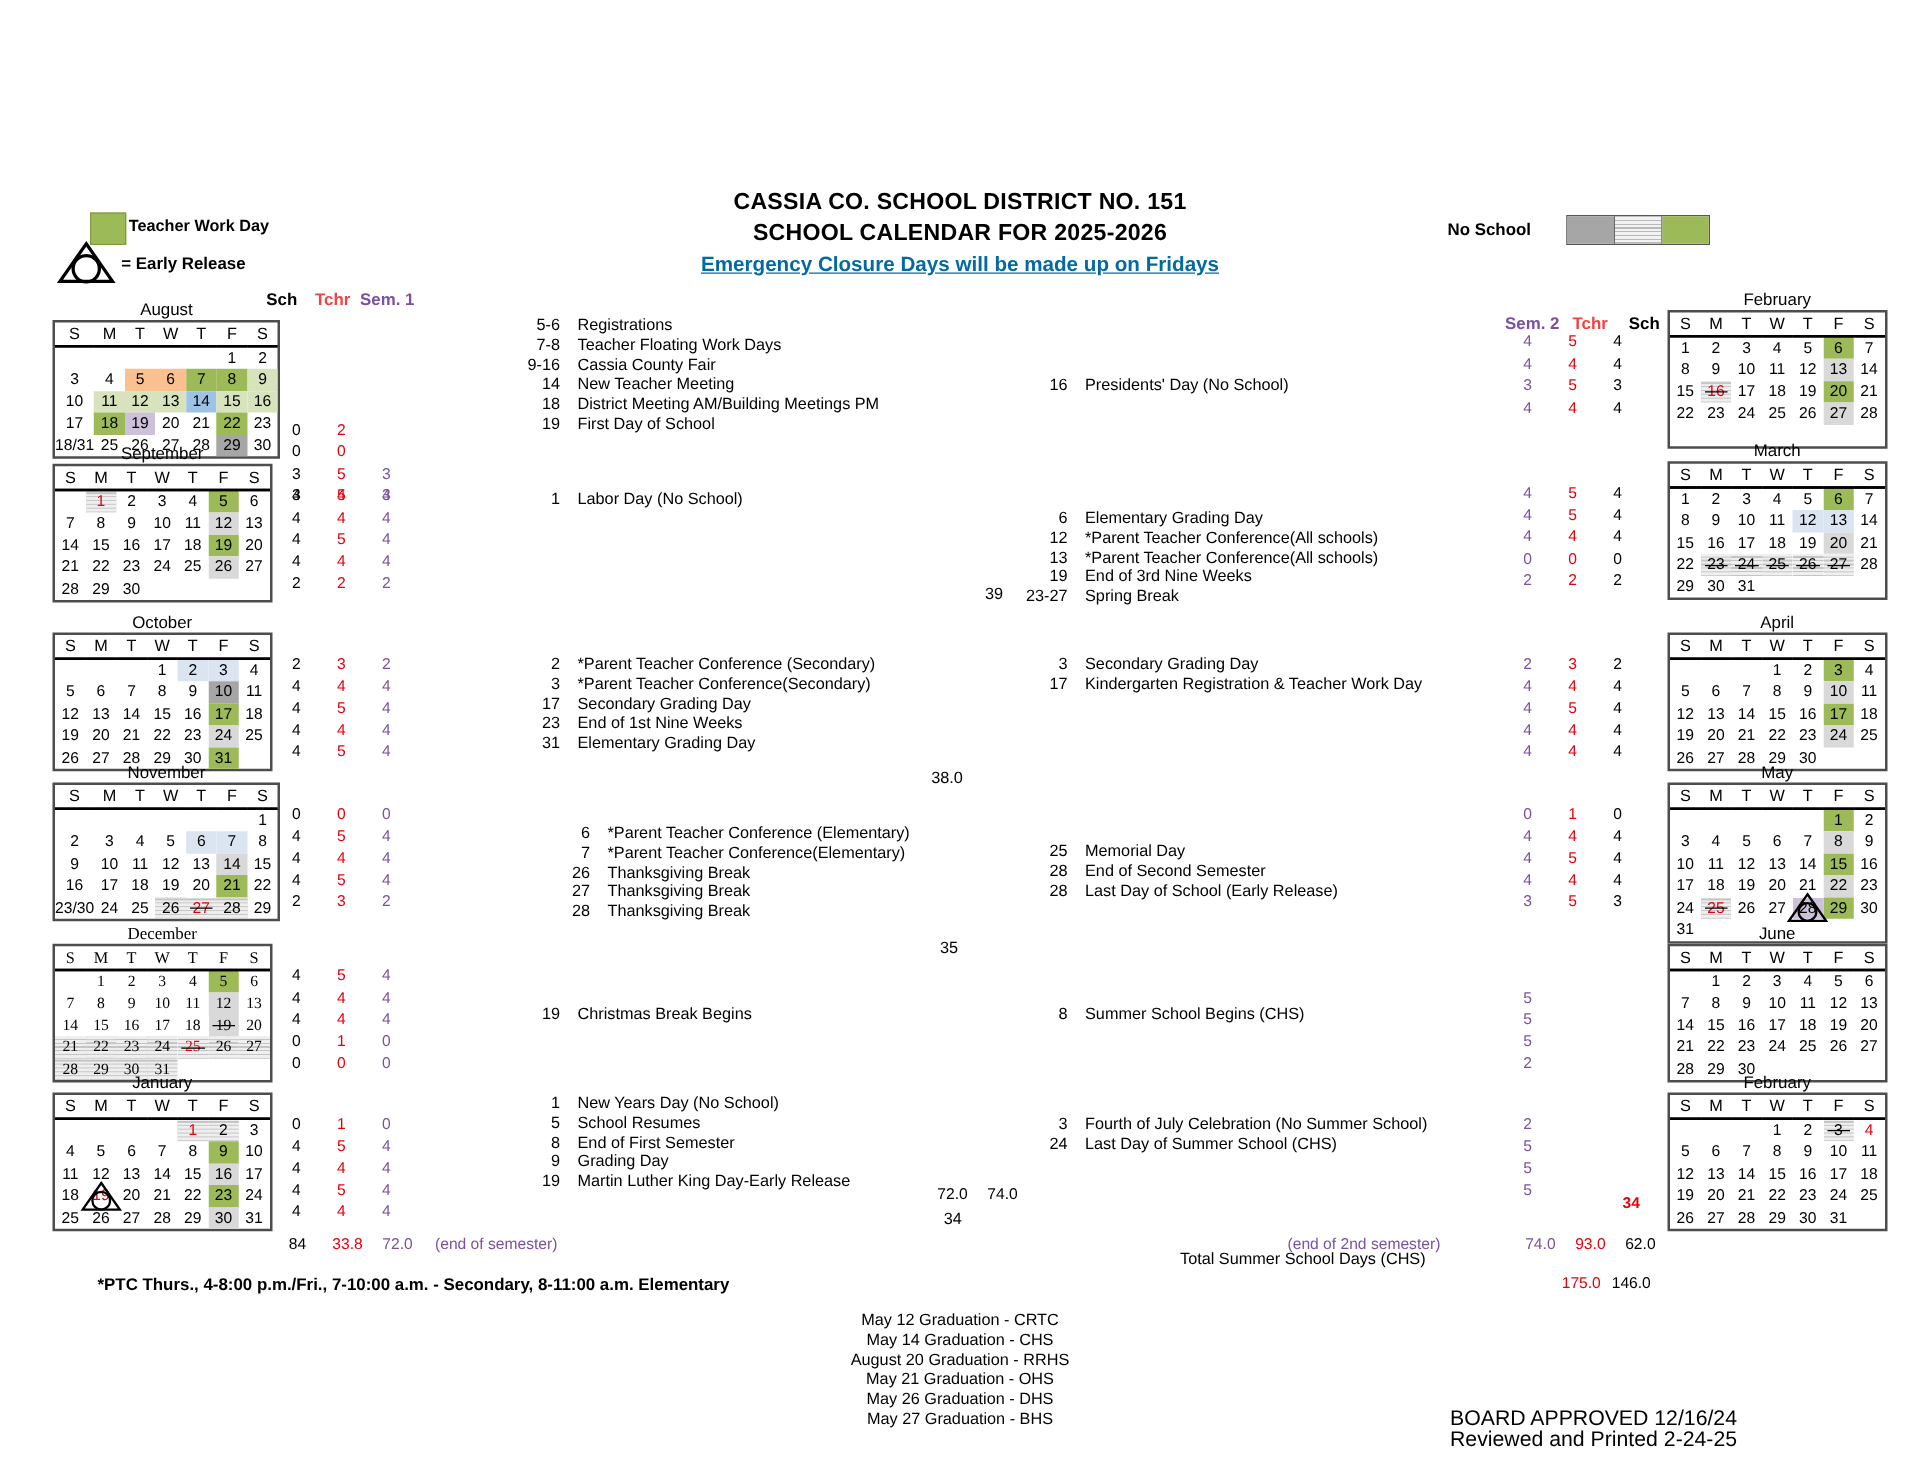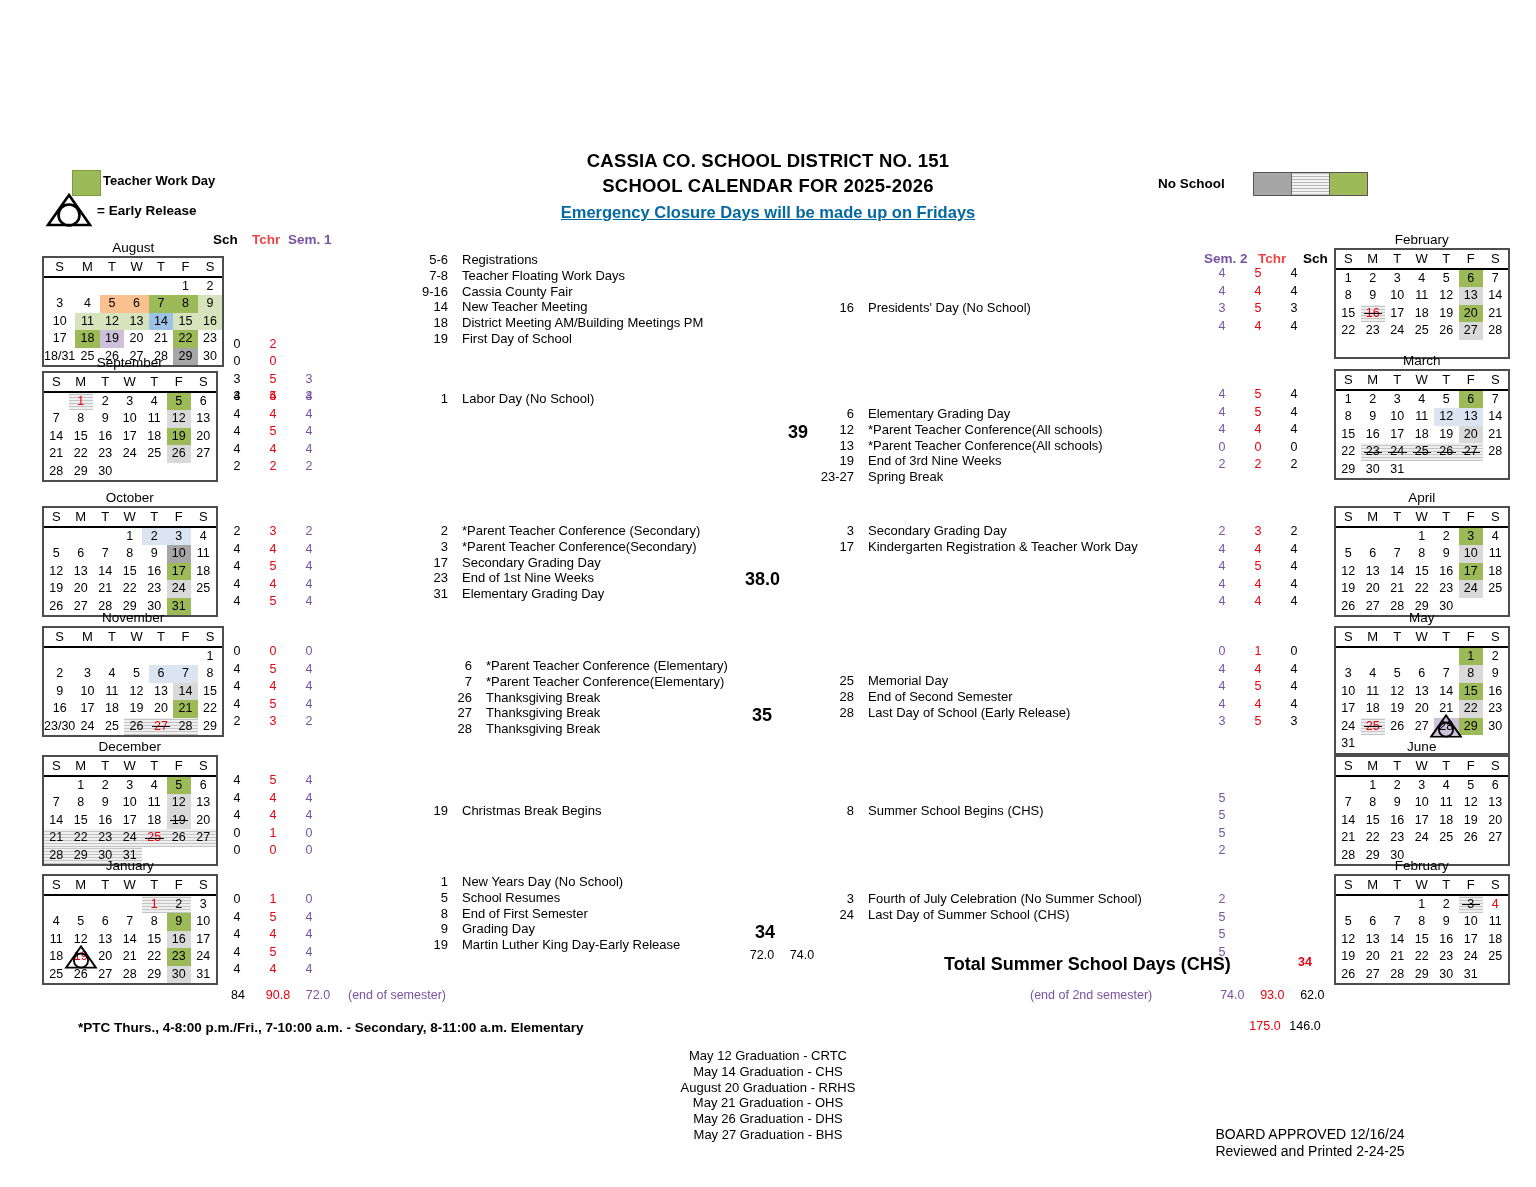--- a/index.html
+++ b/index.html
@@ -68,30 +68,30 @@
   .hdr-sch{position:absolute;font-size:13.5px;font-weight:bold;}
   .hdr-tchr{position:absolute;font-size:13.5px;font-weight:bold;color:#ef4444;}
   .hdr-sem{position:absolute;font-size:13.5px;font-weight:bold;color:#7a52a1;}
 
   
   .evt{position:absolute;font-size:13px;line-height:15.8px;}
   .evt .e-row{height:15.8px;white-space:nowrap;}
   .evt .e-date{display:inline-block;width:48px;text-align:right;margin-right:14px;}
   .evt-r .e-date{width:34px;margin-right:14px;}
 
-  .sum{position:absolute;font-size:18px;font-weight:bold;}
+  .sum{position:absolute;font-size:13px;font-weight:normal;margin-top:45px;}
 
   
   .tot{position:absolute;font-size:12.5px;}
   .tot .c{display:inline-block;width:40px;text-align:center;}
   .note-purple{color:#7a52a1;}
 
   .foot{position:absolute;font-size:13.5px;font-weight:bold;}
   .grad{position:absolute;font-size:13px;line-height:15.8px;text-align:center;width:320px;}
-  .approve{position:absolute;font-size:14px;line-height:17px;text-align:center;width:300px;}
+  .approve{position:absolute;font-size:17px;line-height:17px;text-align:left;width:300px;}
 </style>
 </head>
 <body>
 
 <div class="page">
 
   <div class="legend">
     <div class="legend-row">
       <div class="legend-sw"></div>
       <div class="legend-l1">Teacher Work Day</div>
@@ -378,21 +378,21 @@
                 <td class="">25</td>
                 <td class="g-hatch">26</td>
                 <td class="g-hatch red g-strike">27</td>
                 <td class="g-hatch">28</td>
                 <td class="">29</td>
               </tr>
             </tbody>
           </table>
         </div>
       </div>
-      <div class="month" style="left: 42px; top: 739px;">
+      <div class="month" style="left: 42px; top: 739px; font-family: Liberation Serif, serif;">
         <div class="m-name">December</div>
         <div class="m-grid">
           <table class="cal">
             <thead>
               <tr>
                 <th class="wide">S</th>
                 <th>M</th>
                 <th>T</th>
                 <th>W</th>
                 <th>T</th>
@@ -1079,21 +1079,21 @@
         <div class="e-row"><span class="e-date">24</span><span>Last Day of Summer School (CHS)</span></div>
       </div>
     </div>
 
   <div class="sum" style="left:745px;top:569px;">38.0</div>
   <div class="sum" style="left:752px;top:705px;">35</div>
   <div class="sum" style="left:755px;top:922px;">34</div>
   <div class="sum" style="left:788px;top:422px;">39</div>
 
   <div class="tot" style="left:218px;top:988px;">
-    <span class="c c-sch">84</span><span class="c c-tchr">90.8</span><span class="c c-sem">72.0</span><span class="note-purple" style="margin-left:10px;">(end of semester)</span>
+    <span class="c c-sch">84</span><span class="c c-tchr">33.8</span><span class="c c-sem">72.0</span><span class="note-purple" style="margin-left:10px;">(end of semester)</span>
   </div>
   <div class="tot" style="left:742px;top:948px;">
     <span class="c">72.0</span><span class="c">74.0</span>
   </div>
   <div class="tot" style="left:1030px;top:988px;">
     <span class="note-purple">(end of 2nd semester)</span><span class="c c-sem" style="margin-left:60px;">74.0</span><span class="c c-tchr">93.0</span><span class="c c-sch">62.0</span>
   </div>
   <div class="tot" style="left:1245px;top:1019px;">
     <span class="c c-tchr">175.0</span><span class="c c-sch">146.0</span>
   </div>

